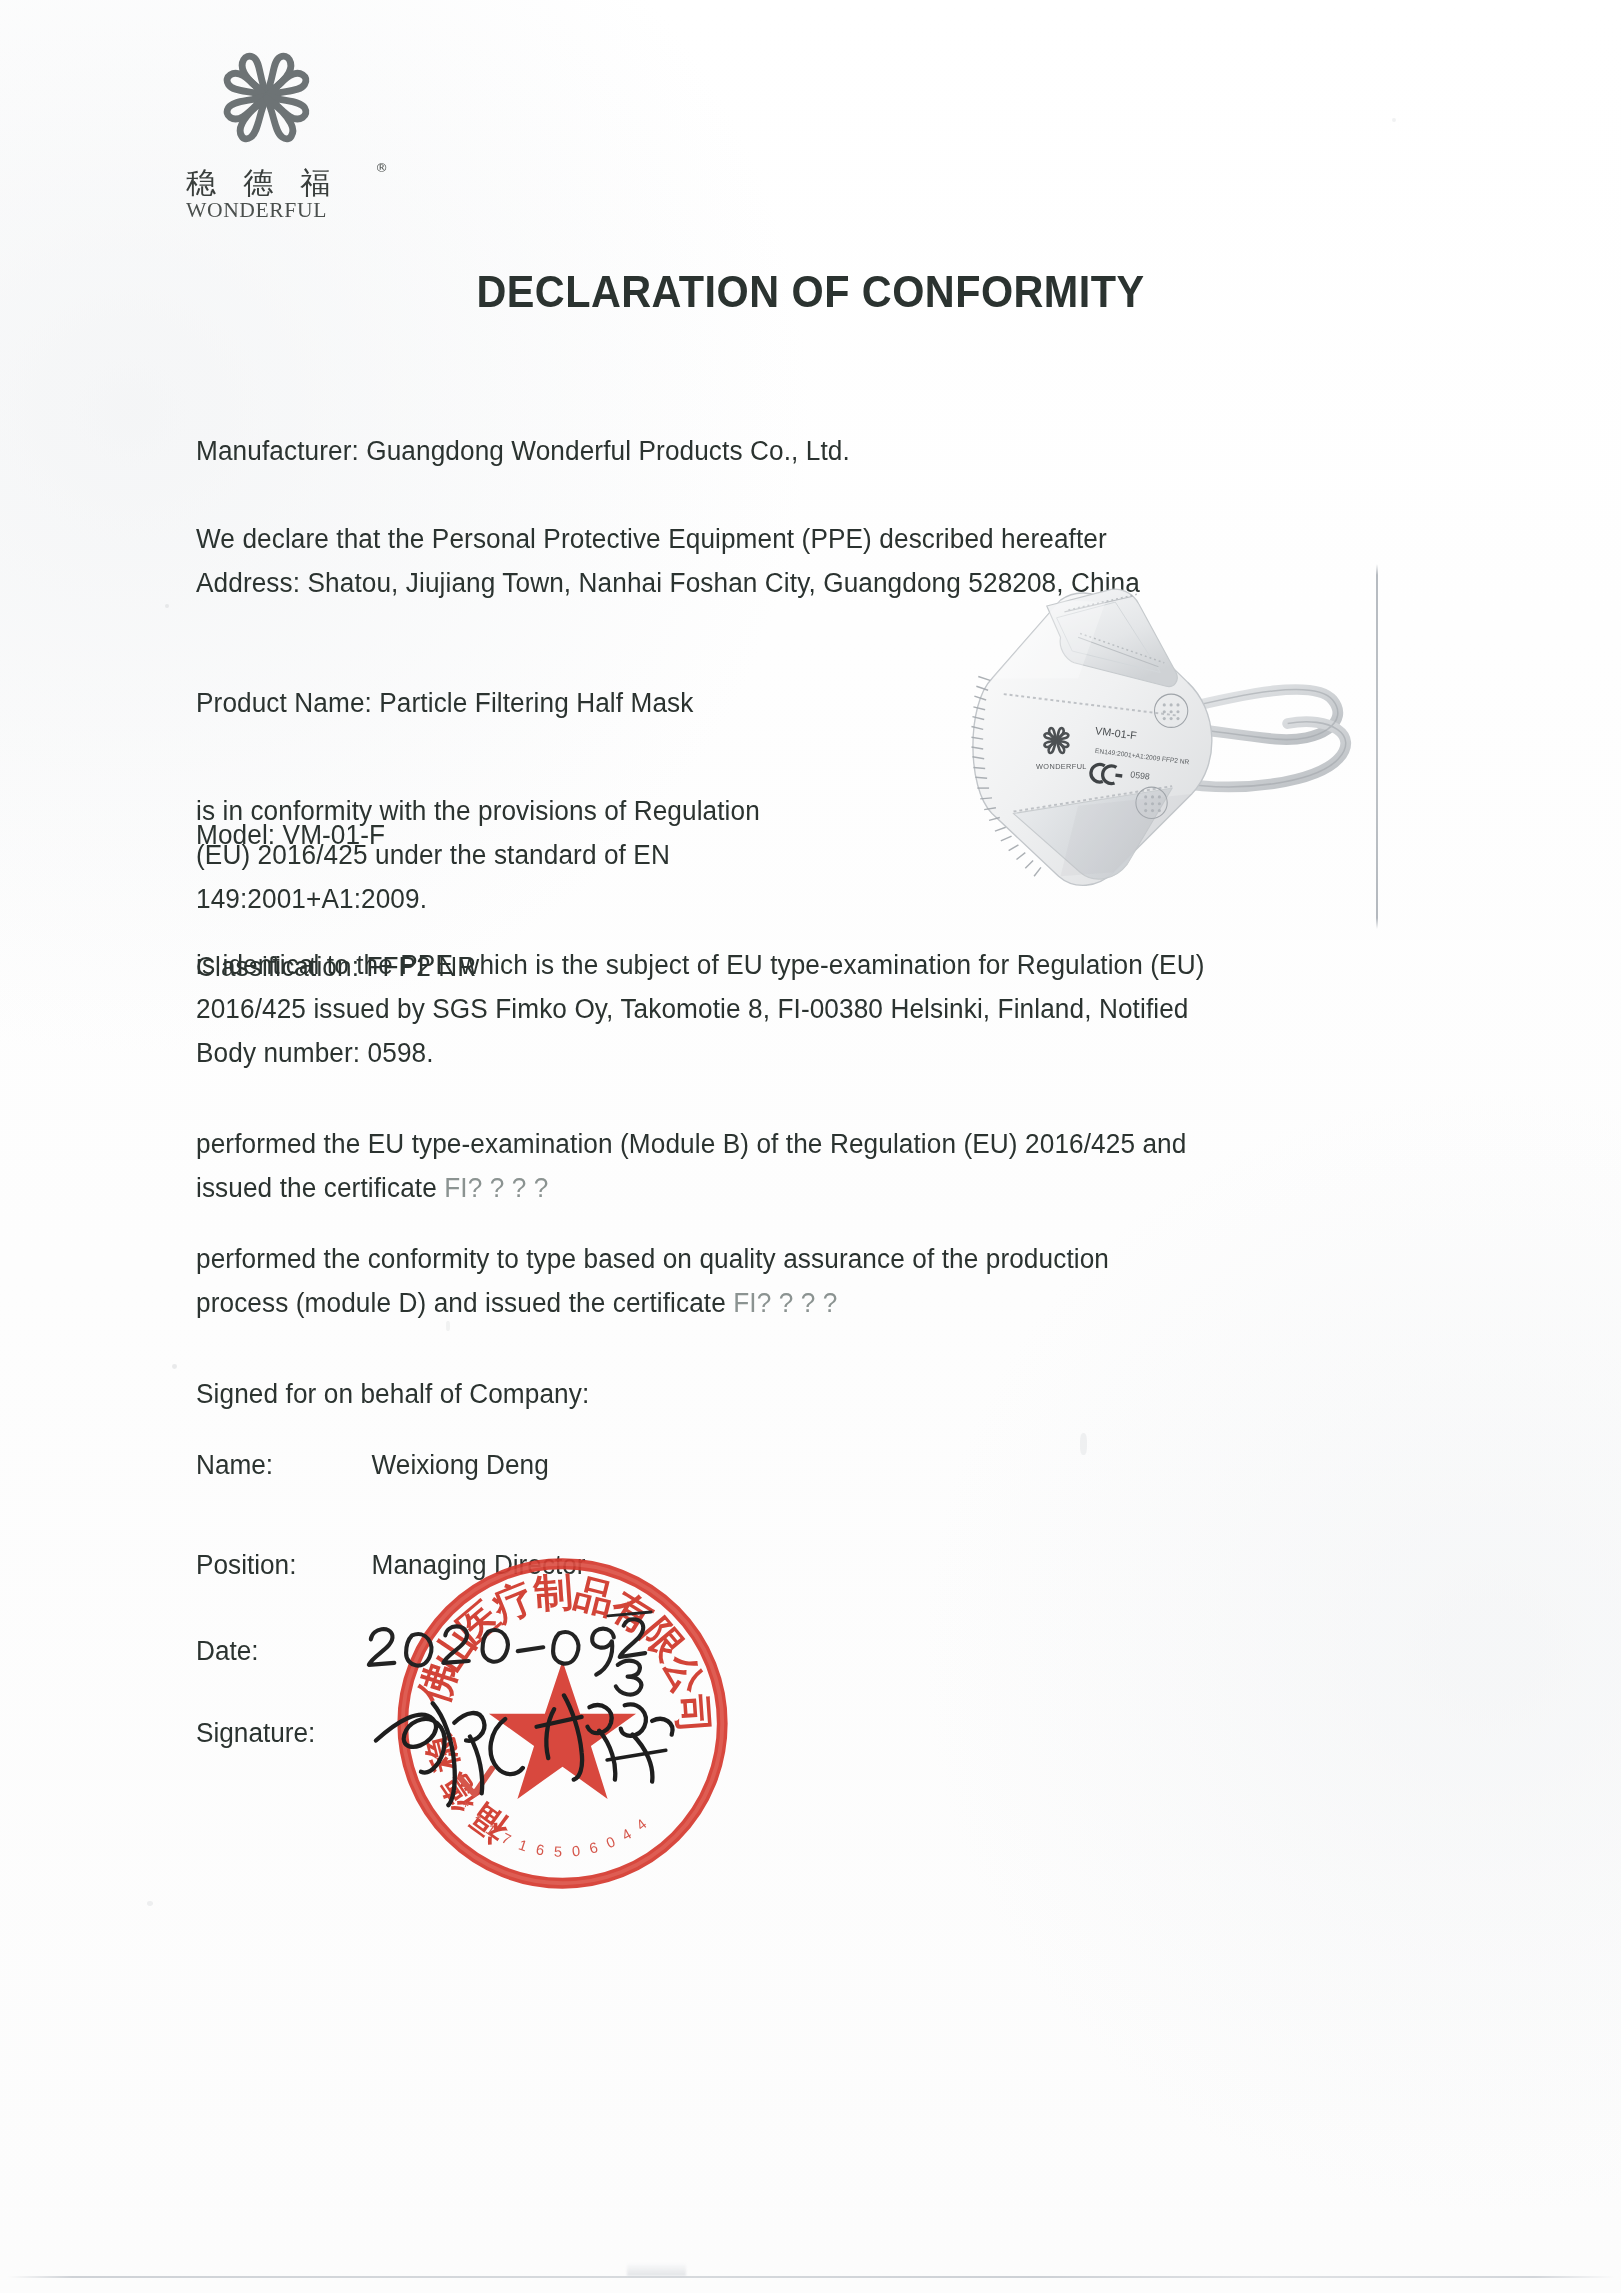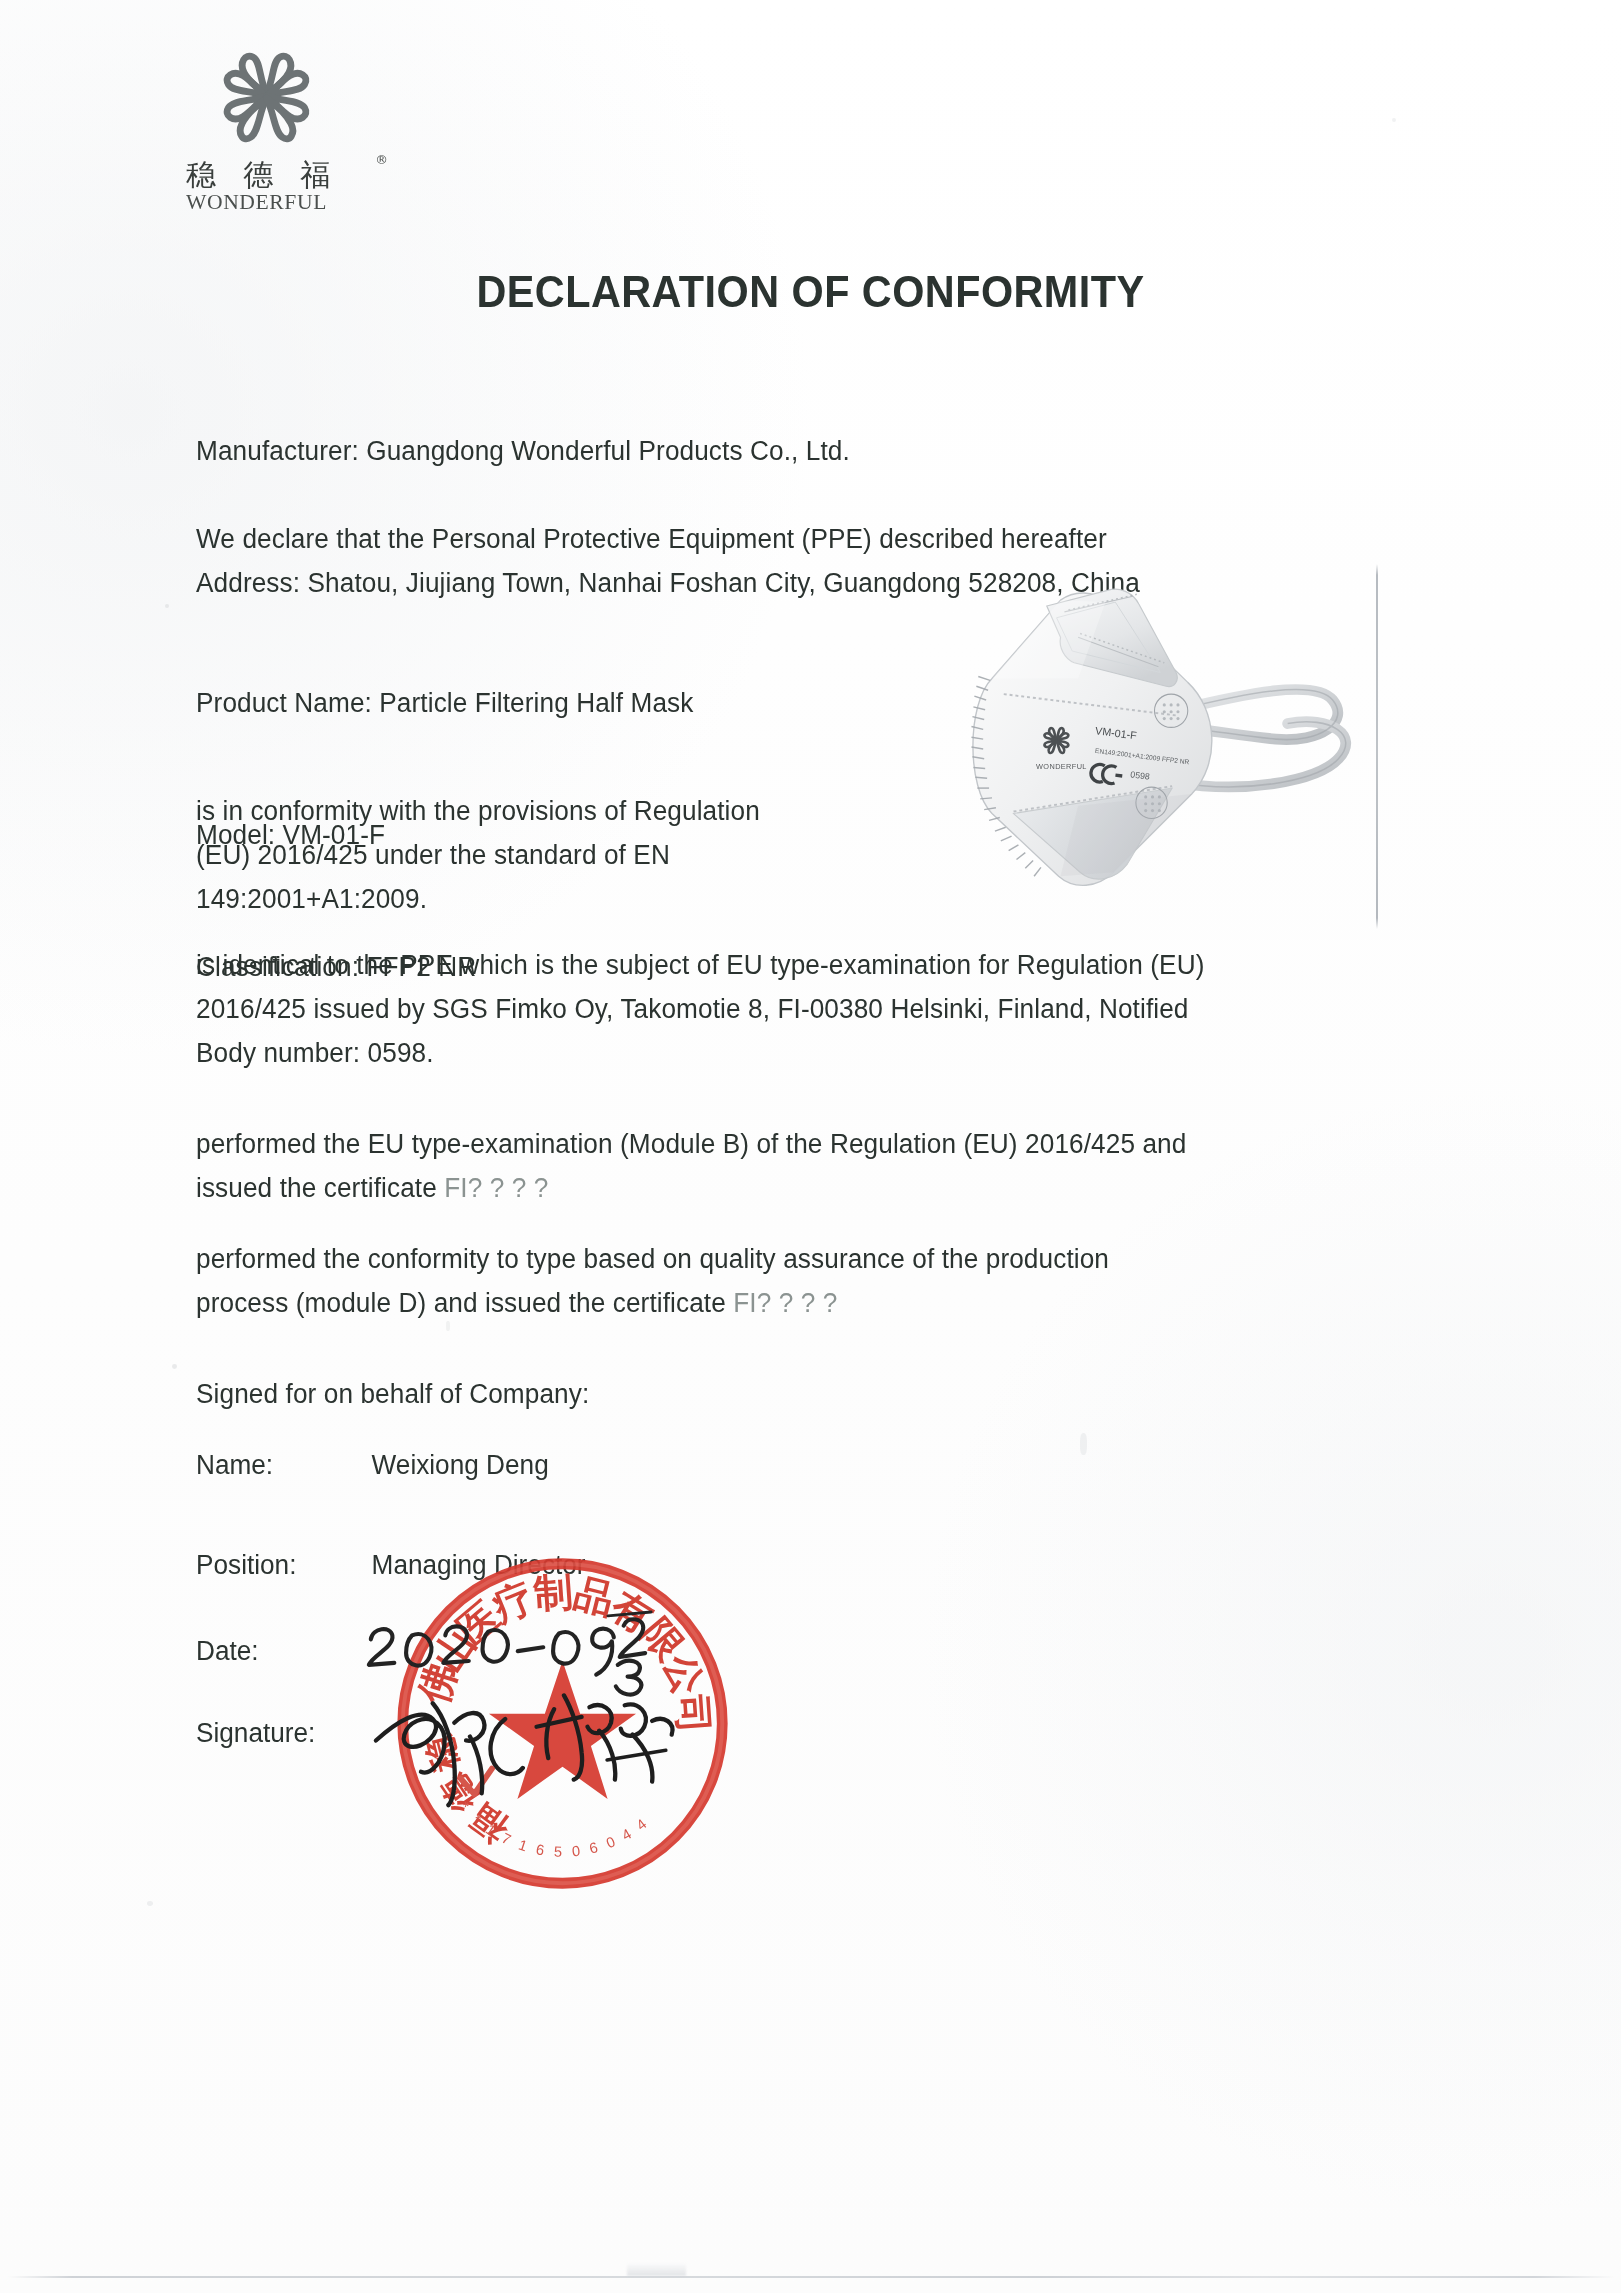--- a/index.html
+++ b/index.html
@@ -67,21 +67,21 @@
     top: 47px;
     width: 196px;
   }
   .logo-mark {
     width: 129px;
     height: 104px;
     margin-left: 15.7px;
     display: block;
   }
   .logo-cn {
-    margin-top: 8px;
+    margin-top: 16px;
     position: relative;
     font-family: "DejaVu Sans", sans-serif;
     font-size: 30px;
     letter-spacing: 8.8px;
     color: #3a3f3d;
     white-space: nowrap;
     line-height: 1.05;
   }
   .logo-reg {
     position: absolute;

